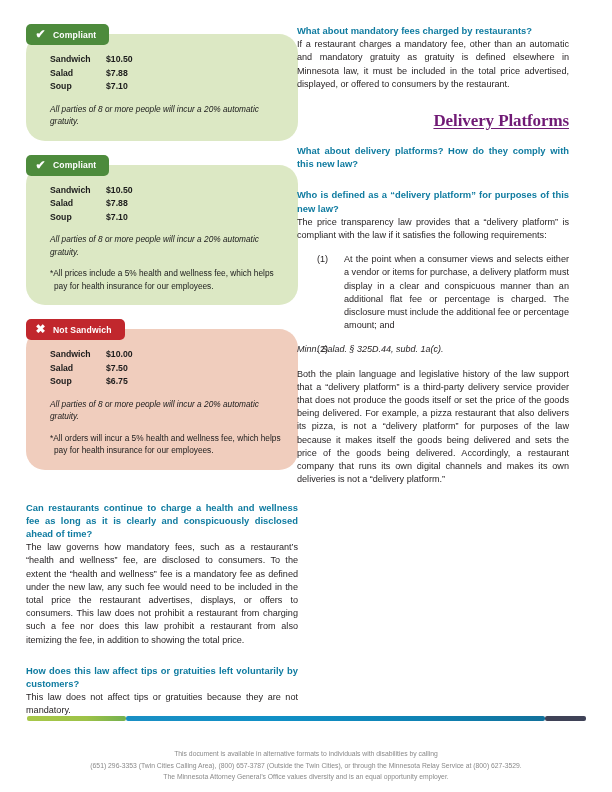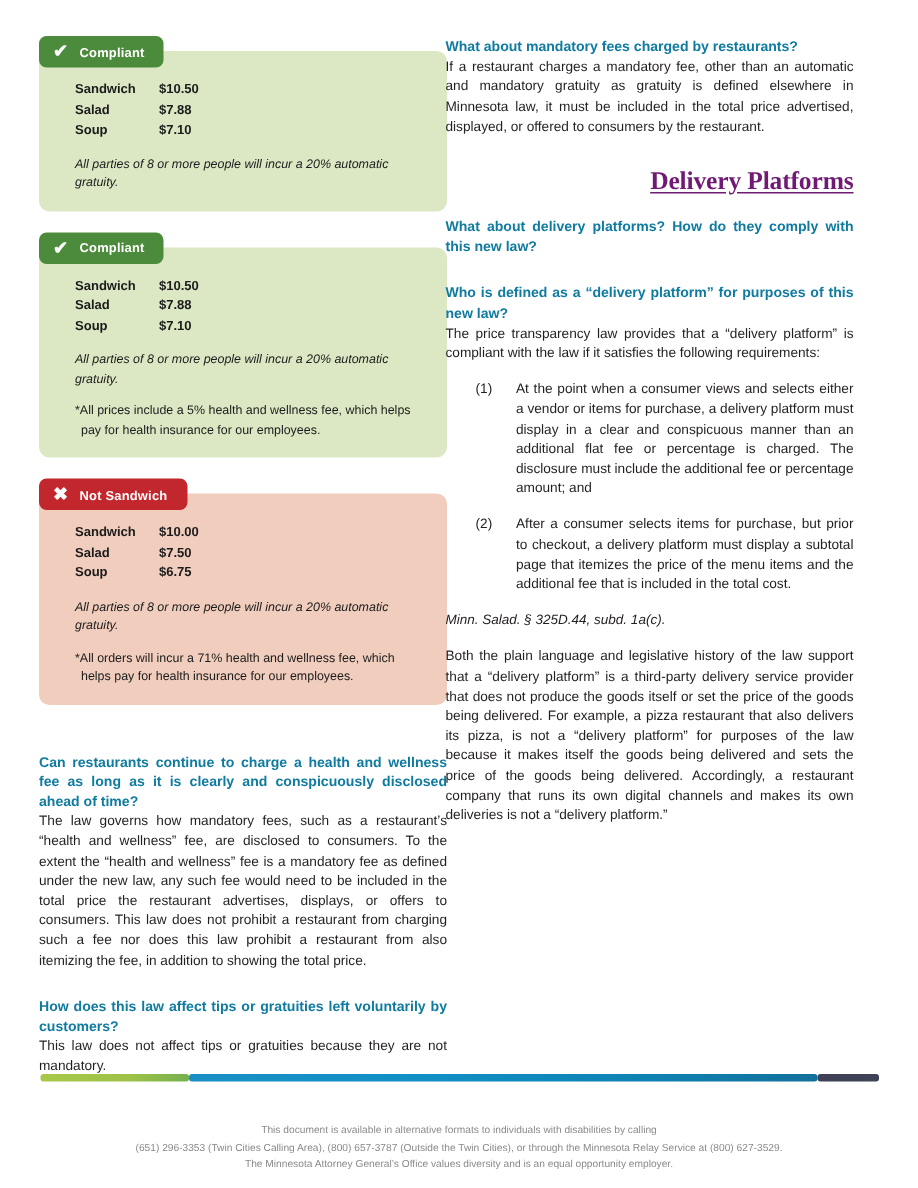--- a/index.html
+++ b/index.html
@@ -68,21 +68,21 @@
     line-height: 11px;
     text-align: center;
     font-size: 12px;
     font-weight: bold;
   }
 
   .box-body {
     position: relative;
     margin-top: -11px;
     padding: 19px 16px 13px 24px;
-    border-radius: 7px;
+    border-radius: 19px;
     box-sizing: border-box;
   }
   .box-body.green { background: #dce8c4; }
   .box-body.red   { background: #f0cdbd; }
 
   .menu-row {
     display: flex;
     font-size: 8.7px;
     font-weight: bold;
     line-height: 13.5px;
@@ -272,21 +272,21 @@
           </div>
           <div class="menu-row">
             <span class="item">Salad</span>
             <span class="price">$7.50</span>
           </div>
           <div class="menu-row">
             <span class="item">Soup</span>
             <span class="price">$6.75</span>
           </div>
           <div class="note">All parties of 8 or more people will incur a 20% automatic gratuity.</div>
-          <div class="footnote">*All orders will incur a 71% health and wellness fee, which helps pay for health insurance for our employees.</div>
+          <div class="footnote">*All orders will incur a 5% health and wellness fee, which helps pay for health insurance for our employees.</div>
         </div>
       </div>
 
       <div class="spacer-md"></div>
 
       <div class="q">Can restaurants continue to charge a health and wellness fee as long as it is clearly and conspicuously disclosed ahead of time?</div>
       <div class="a">The law governs how mandatory fees, such as a restaurant’s “health and wellness” fee, are disclosed to consumers. To the extent the “health and wellness” fee is a mandatory fee as defined under the new law, any such fee would need to be included in the total price the restaurant advertises, displays, or offers to consumers. This law does not prohibit a restaurant from charging such a fee nor does this law prohibit a restaurant from also itemizing the fee, in addition to showing the total price.</div>
 
       <div class="spacer-md"></div>
 
@@ -309,21 +309,20 @@
       <div class="q">Who is defined as a “delivery platform” for purposes of this new law?</div>
       <div class="a">The price transparency law provides that a “delivery platform” is compliant with the law if it satisfies the following requirements:</div>
 
       <div class="numlist">
         <div class="numitem">
           <span class="marker">(1)</span>
           <span>At the point when a consumer views and selects either a vendor or items for purchase, a delivery platform must display in a clear and conspicuous manner than an additional flat fee or percentage is charged.  The disclosure must include the additional fee or percentage amount; and</span>
         </div>
         <div class="numitem">
           <span class="marker">(2)</span>
-          <span>After a consumer selects items for purchase, but prior to checkout, a delivery platform must display a subtotal page that itemizes the price of the menu items and the additional fee that is included in the total cost.</span>
         </div>
       </div>
 
       <div class="cite">Minn. Salad. § 325D.44, subd. 1a(c).</div>
 
       <div class="a">Both the plain language and legislative history of the law support that a “delivery platform” is a third-party delivery service provider that does not produce the goods itself or set the price of the goods being delivered.  For example, a pizza restaurant that also delivers its pizza, is not a “delivery platform” for purposes of the law because it makes itself the goods being delivered and sets the price of the goods being delivered.  Accordingly, a restaurant company that runs its own digital channels and makes its own deliveries is not a “delivery platform.”</div>
 
     </div>
   </div>
 

